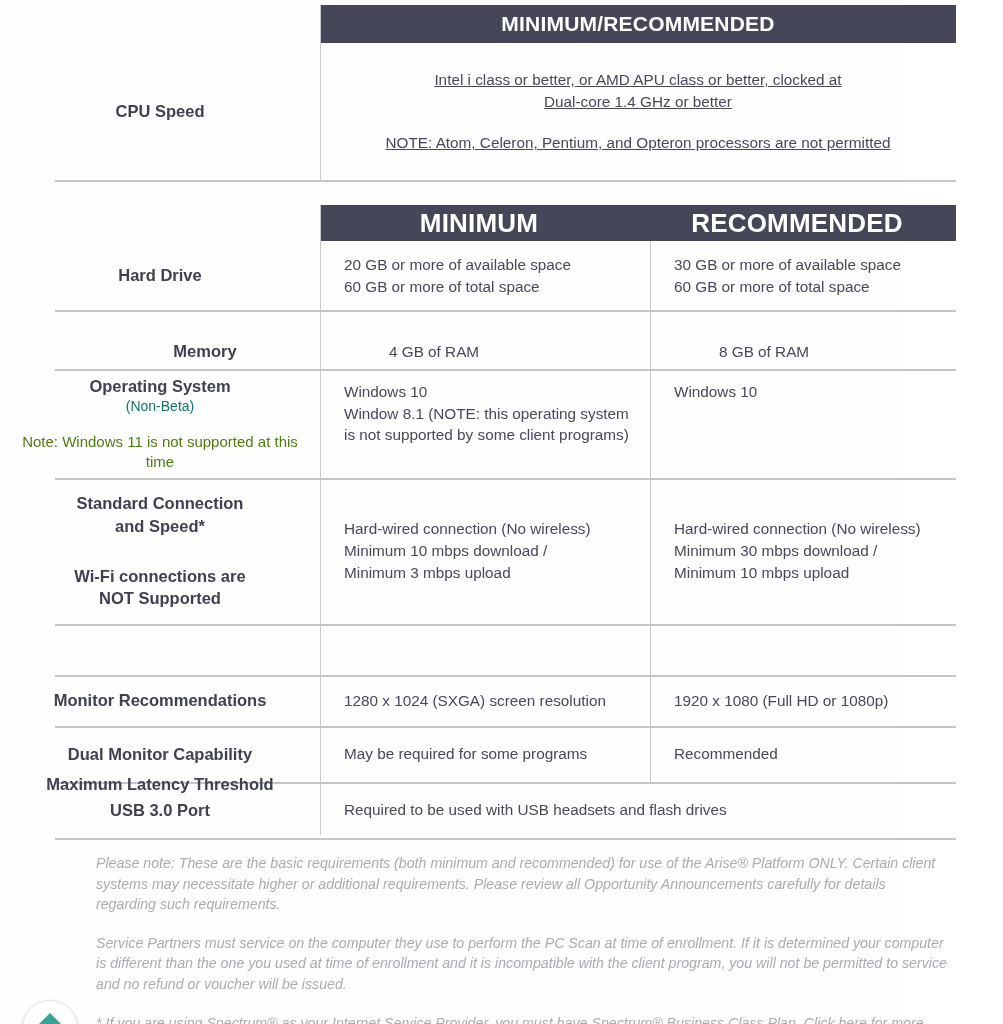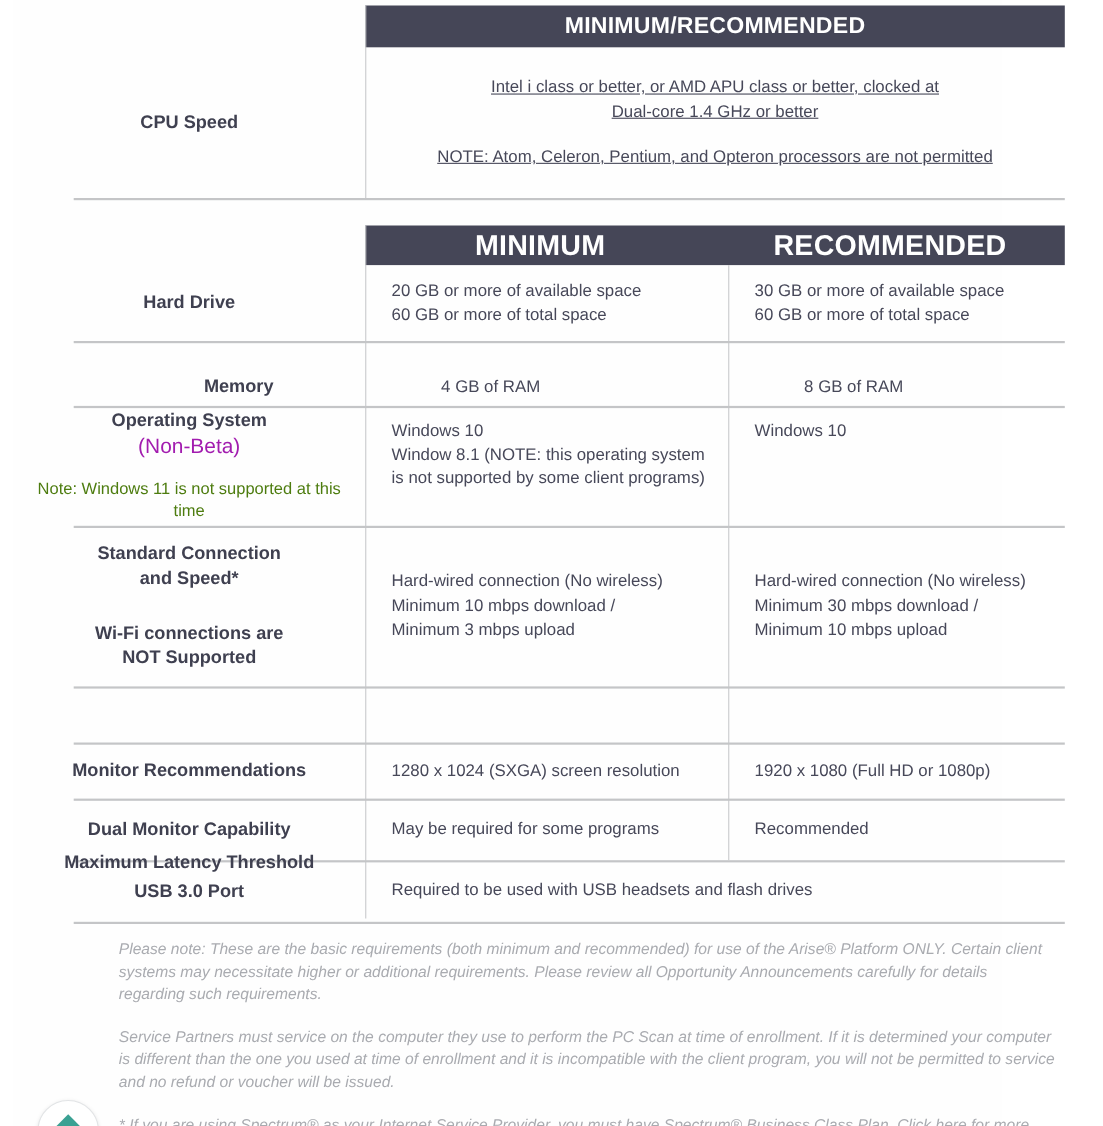--- a/index.html
+++ b/index.html
@@ -10,21 +10,20 @@
     background: #ffffff;
     font-family: "Liberation Sans", sans-serif;
     overflow: hidden;
   }
 
   .page {
     position: relative;
     width: 899px;
     height: 1024px;
     background: #fefefe;
-    margin-left: 12px;
   }
 
   .row {
     display: flex;
     width: 956px;
     margin-left: 0;
     position: relative;
   }
 
   
@@ -38,22 +37,22 @@
     text-align: center;
     color: #3f4050;
     font-weight: bold;
     font-size: 16.5px;
     line-height: 1.35;
     padding: 6px 18px;
   }
 
   .cell-label .sub {
     font-weight: normal;
-    font-size: 19px;
-    color: #a21caf;
+    font-size: 14px;
+    color: #0f766e;
   }
   .cell-label .note {
     font-weight: normal;
     font-size: 15px;
     color: #4d7c0f;
     margin-top: 16px;
     line-height: 1.35;
   }
 
   

